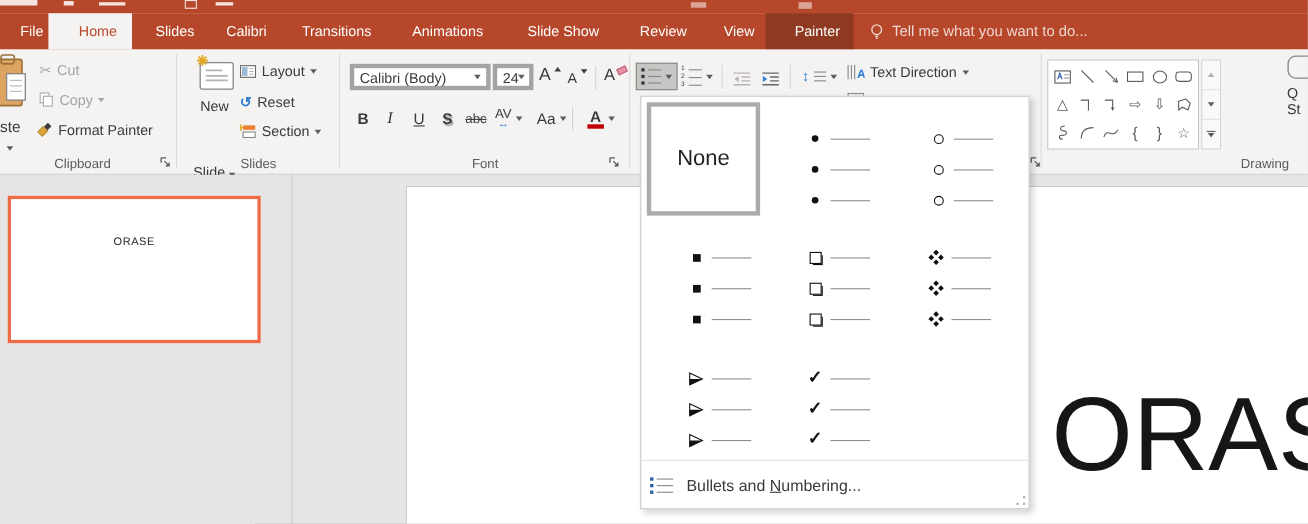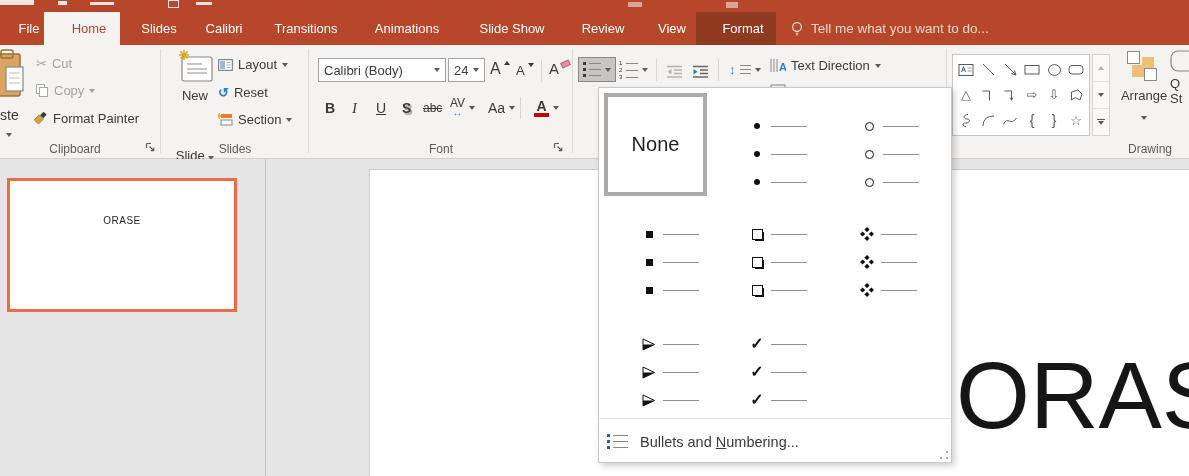--- a/index.html
+++ b/index.html
@@ -20,21 +20,21 @@
   
   .ribbon { position:absolute; left:0; top:45px; width:100%; height:114px; background:#F4F3F2; border-bottom:1px solid #D2D0CE; }
   .group { position:absolute; top:0; height:113px; }
   .gsep { position:absolute; top:4px; height:104px; width:1px; background:#DCDAD8; }
   .glabel { position:absolute; bottom:2px; left:0; width:100%; text-align:center; font-size:12px; color:#5E5C5A; }
   .launcher { position:absolute; bottom:5px; width:11px; height:11px; }
   .rrow { position:absolute; display:flex; align-items:center; gap:5px; font-size:13px; color:#3B3A39; white-space:nowrap; }
   .disabled { color:#A6A4A2; }
   .caret { width:0; height:0; border-left:3.5px solid transparent; border-right:3.5px solid transparent; border-top:4px solid #5E5C5A; display:inline-block; }
   .caret.lite { border-top-color:#A6A4A2; }
-  .combo { position:absolute; background:#fff; border:1px solid #a3a3a3; height:24px; display:flex; align-items:center; font-size:13px; color:#3B3A39; padding:0 5px; }
+  .combo { position:absolute; background:#fff; border:4px solid #a3a3a3; height:24px; display:flex; align-items:center; font-size:13px; color:#3B3A39; padding:0 5px; }
   .combo .caret { margin-left:auto; }
   .fbtn { position:absolute; top:50px; height:26px; display:flex; align-items:center; font-size:14px; color:#3B3A39; }
   .vsep-s { position:absolute; width:1px; background:#D8D6D4; }
 
   
   .icon-clipboard { position:absolute; }
   .copy-icon { position:relative; width:13px; height:13px; }
   .copy-icon i { position:absolute; width:9px; height:10px; border:1px solid #A9A7A5; background:#fff; display:block; }
   .copy-icon i:first-child { left:0; top:0; }
   .copy-icon i:last-child { left:3px; top:3px; }
@@ -66,21 +66,21 @@
   
   .thumbs-panel { position:absolute; left:0; top:159px; width:265px; height:317px; background:#E6E5E5; }
   .panel-divider { position:absolute; left:265px; top:159px; width:1px; height:317px; background:#C4C3C2; }
   .editor { position:absolute; left:266px; top:159px; width:923px; height:317px; background:#E6E5E5; }
   .thumb { position:absolute; left:7px; top:19px; width:230px; height:134px; background:#fff; border:3px solid #ED6C47; }
   .thumb .ttext { display:block; text-align:center; margin-top:34px; font-size:10px; letter-spacing:.5px; color:#262626; }
   .canvas { position:absolute; left:103px; top:10px; width:821px; height:308px; background:#fff; border-left:1px solid #CBCBCB; border-top:1px solid #CBCBCB; }
   .slide-title { position:absolute; left:586px; top:178px; font-size:95px; font-weight:300; color:#161616; line-height:1; white-space:nowrap; }
 
   
-  .bmenu { position:absolute; left:598px; top:87px; width:354px; height:376px; background:#fff; border:1px solid #C8C8C8; box-shadow:3px 3px 6px rgba(0,0,0,.18); z-index:100; }
+  .bmenu { position:absolute; left:582px; top:87px; width:354px; height:376px; background:#fff; border:1px solid #C8C8C8; box-shadow:3px 3px 6px rgba(0,0,0,.18); z-index:100; }
   .none-tile { position:absolute; left:5px; top:5px; width:103px; height:103px; border:4px solid #ABABAB; background:#fff; display:flex; align-items:center; justify-content:center; font-size:20px; color:#1F1F1F; }
   .bcell { position:absolute; width:110px; }
   .bitem { height:28px; display:flex; align-items:center; }
   .bglyph { width:20px; display:flex; align-items:center; justify-content:center; }
   .bline { width:36px; height:1px; background:#8F8F8F; margin-left:4px; }
   .dot-f { width:6px; height:6px; border-radius:50%; background:#111; }
   .dot-h { width:9px; height:9px; border-radius:50%; border:1.5px solid #111; background:#fff; }
   .sq-f { width:7px; height:7px; background:#111; }
   .sq-h { width:11px; height:11px; border:1.8px solid #111; background:#fff; box-shadow:2px 2px 0 -1px #111; }
   .chk { font-size:16px; font-weight:bold; color:#111; line-height:1; }
@@ -128,21 +128,21 @@
     <div class="tab" style="width:106px;">
         <span>Slide Show</span>
       </div>
     <div class="tab" style="width:76px;">
         <span>Review</span>
       </div>
     <div class="tab" style="width:62px;">
         <span>View</span>
       </div>
     <div class="tab contextual" style="width:80px;">
-        <span>Format</span>
+        <span>Painter</span>
       </div>
     <div class="tellme">
       <svg width="14" height="16" viewBox="0 0 14 16">
         <circle cx="7" cy="6" r="4.4" fill="none" stroke="rgba(255,255,255,.78)" stroke-width="1.2"></circle>
         <path d="M5.3 10.5 h3.4 M5.6 12.2 h2.8 M6.2 13.9 h1.6" stroke="rgba(255,255,255,.78)" stroke-width="1.1" fill="none"></path>
       </svg>
       <span>Tell me what you want to do...</span>
     </div>
   </div>
 
@@ -463,30 +463,20 @@
             <span class="caret-up"></span>
           </div>
         <div class="cell">
             <span class="caret" style="border-top-color:#5E5C5A;"></span>
           </div>
         <div class="cell">
             <span class="morebar"></span>
             <span class="caret" style="border-top-color:#5E5C5A;"></span>
           </div>
       </div>
-      <div style="position:absolute;left:170px;top:5px;width:52px;text-align:center;">
-        <span style="position:relative;display:inline-block;width:34px;height:34px;">
-          <span class="arrange-sq w" style="left:0;top:1px;"></span>
-          <span class="arrange-sq t" style="left:15px;top:7px;"></span>
-          <span class="arrange-sq t" style="left:5px;top:15px;"></span>
-          <span class="arrange-sq w" style="left:17px;top:18px;"></span>
-        </span>
-        <div style="font-size:13px;color:#3B3A39;line-height:15px;"><span>Arrange</span></div>
-        <div style="margin-top:3px;"><span class="caret"></span></div>
-      </div>
       <div style="position:absolute;left:222px;top:5px;width:40px;text-align:left;">
         <svg width="26" height="22" viewBox="0 0 26 22">
           <rect x="1" y="1" width="24" height="20" rx="7" fill="none" stroke="#8A8886" stroke-width="1.2"></rect>
         </svg>
         <div style="font-size:13px;color:#3B3A39;line-height:15px;"><span>Q</span></div>
         <div style="font-size:13px;color:#3B3A39;line-height:15px;"><span>St</span></div>
       </div>
       <div class="glabel" style="left:172px;width:60px;">Drawing</div>
     </div>
   </div>

